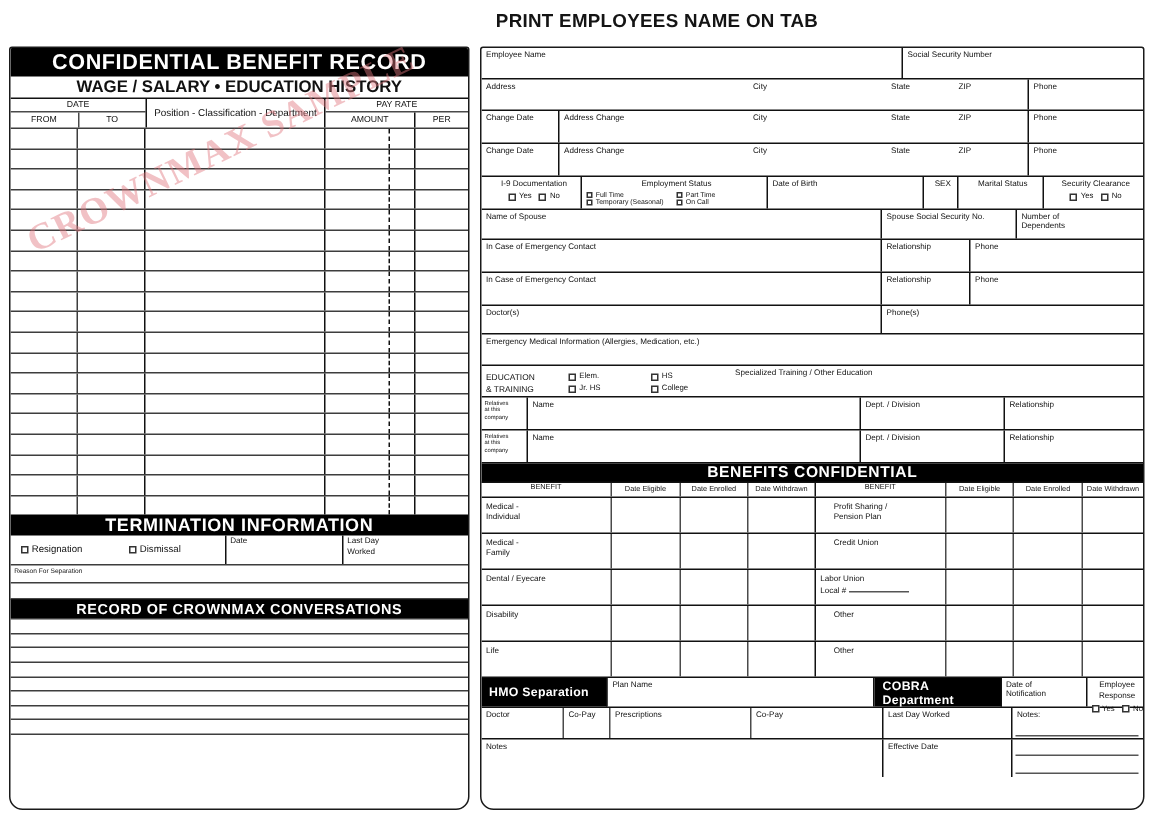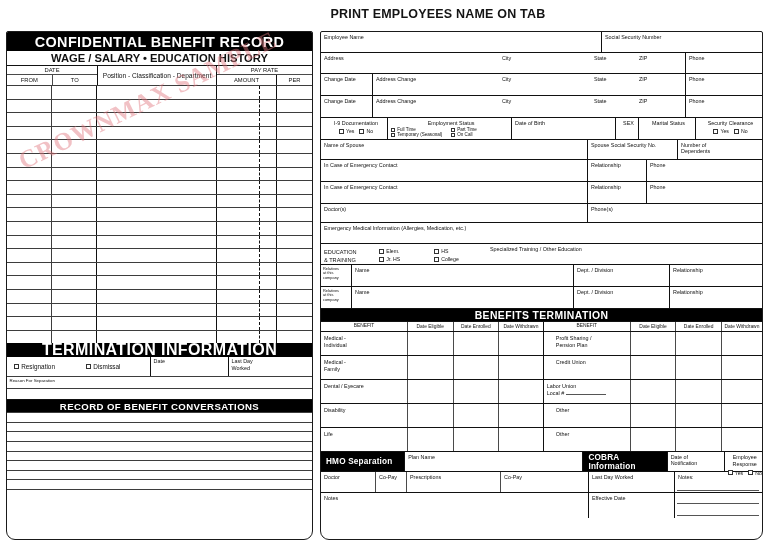--- a/index.html
+++ b/index.html
@@ -108,21 +108,21 @@
   .wrow .f { width: 45px; border-right: 1px solid #3d3d3d; }
   .wrow .t { width: 45px; border-right: 1.2px solid #111; }
   .wrow .p { flex: 1; border-right: 1.2px solid #111; }
   .wrow .a { width: 60px; border-right: 1.2px solid #111; position: relative; }
   .wrow .pr { width: 35px; }
   .wrow .a::after {
     content: ""; position: absolute; right: 16px; top: 0; bottom: 0;
     border-left: 1.1px dashed #111;
   }
 
-  #term-bar { height: 14px; font-size: 16px; }
+  #term-bar { height: 14px; font-size: 12px; }
   #term-row { display: flex; height: 20px; border-bottom: 1px solid #3d3d3d; }
   #term-row .res, #term-row .dis {
     width: 72px; display: flex; align-items: center;
     padding-left: 7px; font-size: 6.4px; color: #111;
   }
   #term-row .dis { border-right: 1.2px solid #111; }
   #term-row .dt { width: 78px; border-right: 1.2px solid #111; }
   #term-row .ldw { flex: 1; }
   #reason-row { height: 11px; }
   #reason-line { height: 11px; border-top: 1px solid #3d3d3d; }
@@ -355,21 +355,21 @@
           <span>Worked</span>
         </div>
       </div>
     </div>
 
     <div id="reason-row" class="cell">
       <div class="lbl-sm" style="padding:1px 0 0 2.5px">Reason For Separation</div>
     </div>
     <div id="reason-line"></div>
 
-    <div class="blackbar" id="conv-bar">RECORD OF BENEFIT CONVERSATIONS</div>
+    <div class="blackbar" id="conv-bar">RECORD OF CROWNMAX CONVERSATIONS</div>
     <div id="conv-rows">
         <div class="conv-line"></div>
         <div class="conv-line"></div>
         <div class="conv-line"></div>
         <div class="conv-line"></div>
         <div class="conv-line"></div>
         <div class="conv-line"></div>
         <div class="conv-line"></div>
         <div class="conv-line"></div>
         <div class="conv-line"></div>
@@ -627,21 +627,21 @@
         <div class="lbl">Name</div>
       </div>
       <div class="r-cell v-thick" style="width:96px">
         <div class="lbl">Dept. / Division</div>
       </div>
       <div class="r-cell" style="flex:1">
         <div class="lbl">Relationship</div>
       </div>
     </div>
 
-    <div class="blackbar" id="benefits-bar">BENEFITS TERMINATION</div>
+    <div class="blackbar" id="benefits-bar">BENEFITS CONFIDENTIAL</div>
 
     <div class="ben-head">
       <div class="ben-name ben-hd" style="padding:0">BENEFIT</div>
       <div class="ben-col ben-hd">Date Eligible</div>
       <div class="ben-col ben-hd">Date Enrolled</div>
       <div class="ben-col ben-hd" style="border-right:1.3px solid #111">Date Withdrawn</div>
       <div class="ben-name ben-hd" style="padding:0;border-left:none">BENEFIT</div>
       <div class="ben-col ben-hd">Date Eligible</div>
       <div class="ben-col ben-hd">Date Enrolled</div>
       <div class="ben-col ben-hd" style="flex:1">Date Withdrawn</div>
@@ -698,21 +698,21 @@
           <div class="ben-col"></div>
           <div class="ben-col" style="flex:1"></div>
         </div>
       </div>
 
     <div style="display:flex;height:20px;border-bottom:1.3px solid #111">
       <div id="hmo-bar" style="width:86px;border-right:1.3px solid #111">HMO Separation</div>
       <div class="r-cell v-thick" style="width:182px">
         <div class="lbl">Plan Name</div>
       </div>
-      <div id="cobra-bar" style="width:86px;border-right:1.3px solid #111">COBRA Information</div>
+      <div id="cobra-bar" style="width:86px;border-right:1.3px solid #111">COBRA Department</div>
       <div class="r-cell v-thick" style="width:58px">
         <div class="lbl">
           <span>Date of</span><br>
           <span>Notification</span>
         </div>
       </div>
       <div class="r-cell" style="flex:1;padding-top:2px">
         <div class="lbl" style="text-align:center">Employee Response</div>
         <div class="cbrow" style="justify-content:center;margin-top:2px;gap:5px">
           <span class="cbitem">

